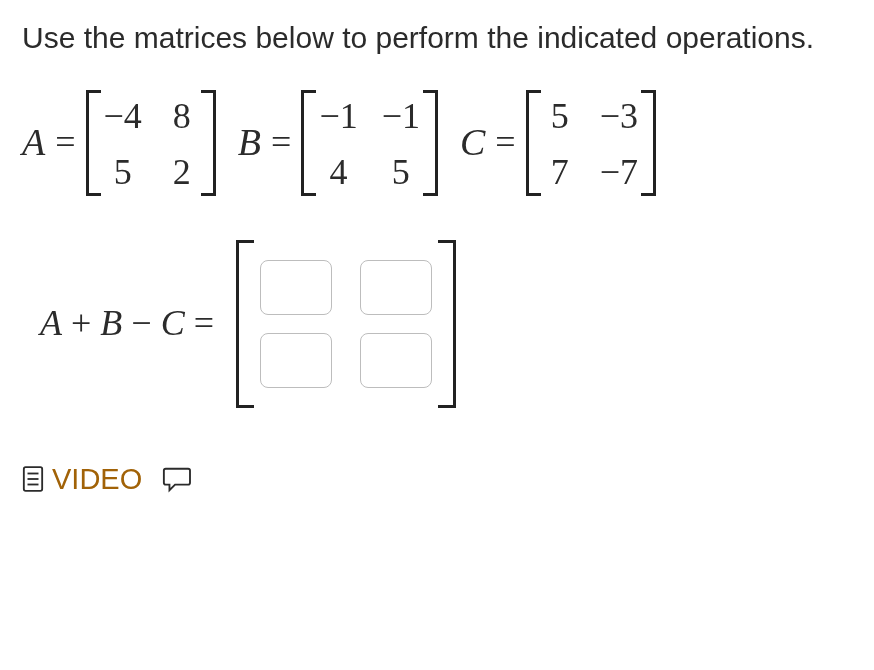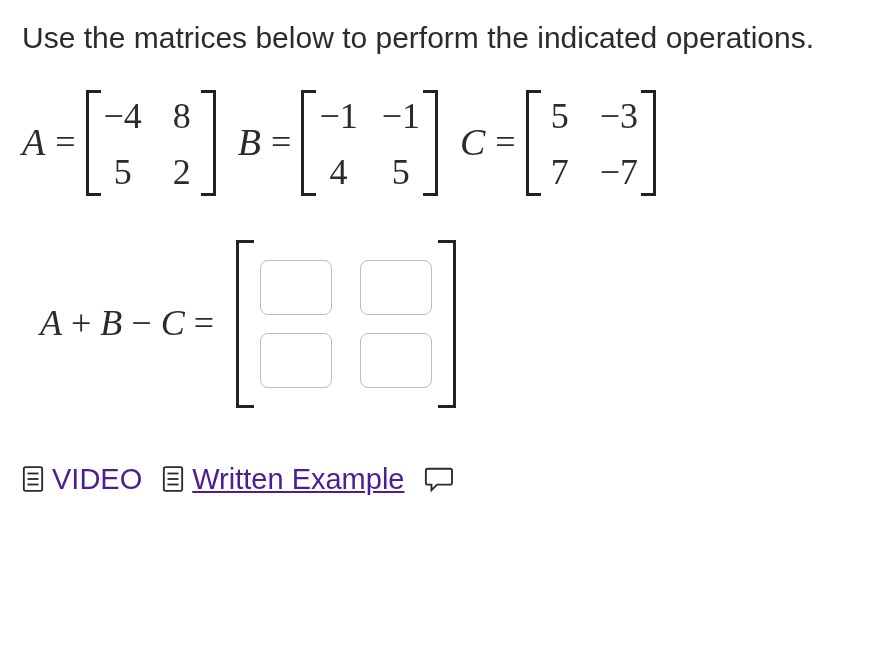--- a/index.html
+++ b/index.html
@@ -99,21 +99,21 @@
     display: flex;
     align-items: center;
     gap: 20px;
     font-size: 29px;
   }
   .help-label { color: #2b2b2b; }
   .help-link {
     display: inline-flex;
     align-items: center;
     gap: 8px;
-    color: #4c1d95;
+    color: #a16207;
     text-decoration: none;
     cursor: pointer;
   }
   .help-link.underline .link-text { text-decoration: underline; }
   .doc-icon {
     display: inline-flex;
     width: 22px;
     height: 28px;
     color: #2b2b2b;
   }
@@ -198,31 +198,20 @@
     <span class="doc-icon">
       <svg viewBox="0 0 24 30" fill="none" stroke="currentColor" stroke-width="2">
         <rect x="2" y="2" width="20" height="26" rx="2"></rect>
         <line x1="6" y1="9" x2="18" y2="9"></line>
         <line x1="6" y1="15" x2="18" y2="15"></line>
         <line x1="6" y1="21" x2="18" y2="21"></line>
       </svg>
     </span>
     <span class="link-text">VIDEO</span>
   </a>
-  <a class="help-link underline">
-    <span class="doc-icon">
-      <svg viewBox="0 0 24 30" fill="none" stroke="currentColor" stroke-width="2">
-        <rect x="2" y="2" width="20" height="26" rx="2"></rect>
-        <line x1="6" y1="9" x2="18" y2="9"></line>
-        <line x1="6" y1="15" x2="18" y2="15"></line>
-        <line x1="6" y1="21" x2="18" y2="21"></line>
-      </svg>
-    </span>
-    <span class="link-text">Written Example</span>
-  </a>
   <a class="help-link">
     <span class="msg-icon">
       <svg viewBox="0 0 32 30" fill="none" stroke="currentColor" stroke-width="2">
         <path d="M4 4 h24 a2 2 0 0 1 2 2 v13 a2 2 0 0 1 -2 2 h-14 l-6 6 v-6 h-4 a2 2 0 0 1 -2 -2 v-13 a2 2 0 0 1 2 -2 z"></path>
       </svg>
     </span>
   </a>
 </div>
 
 </body></html>

